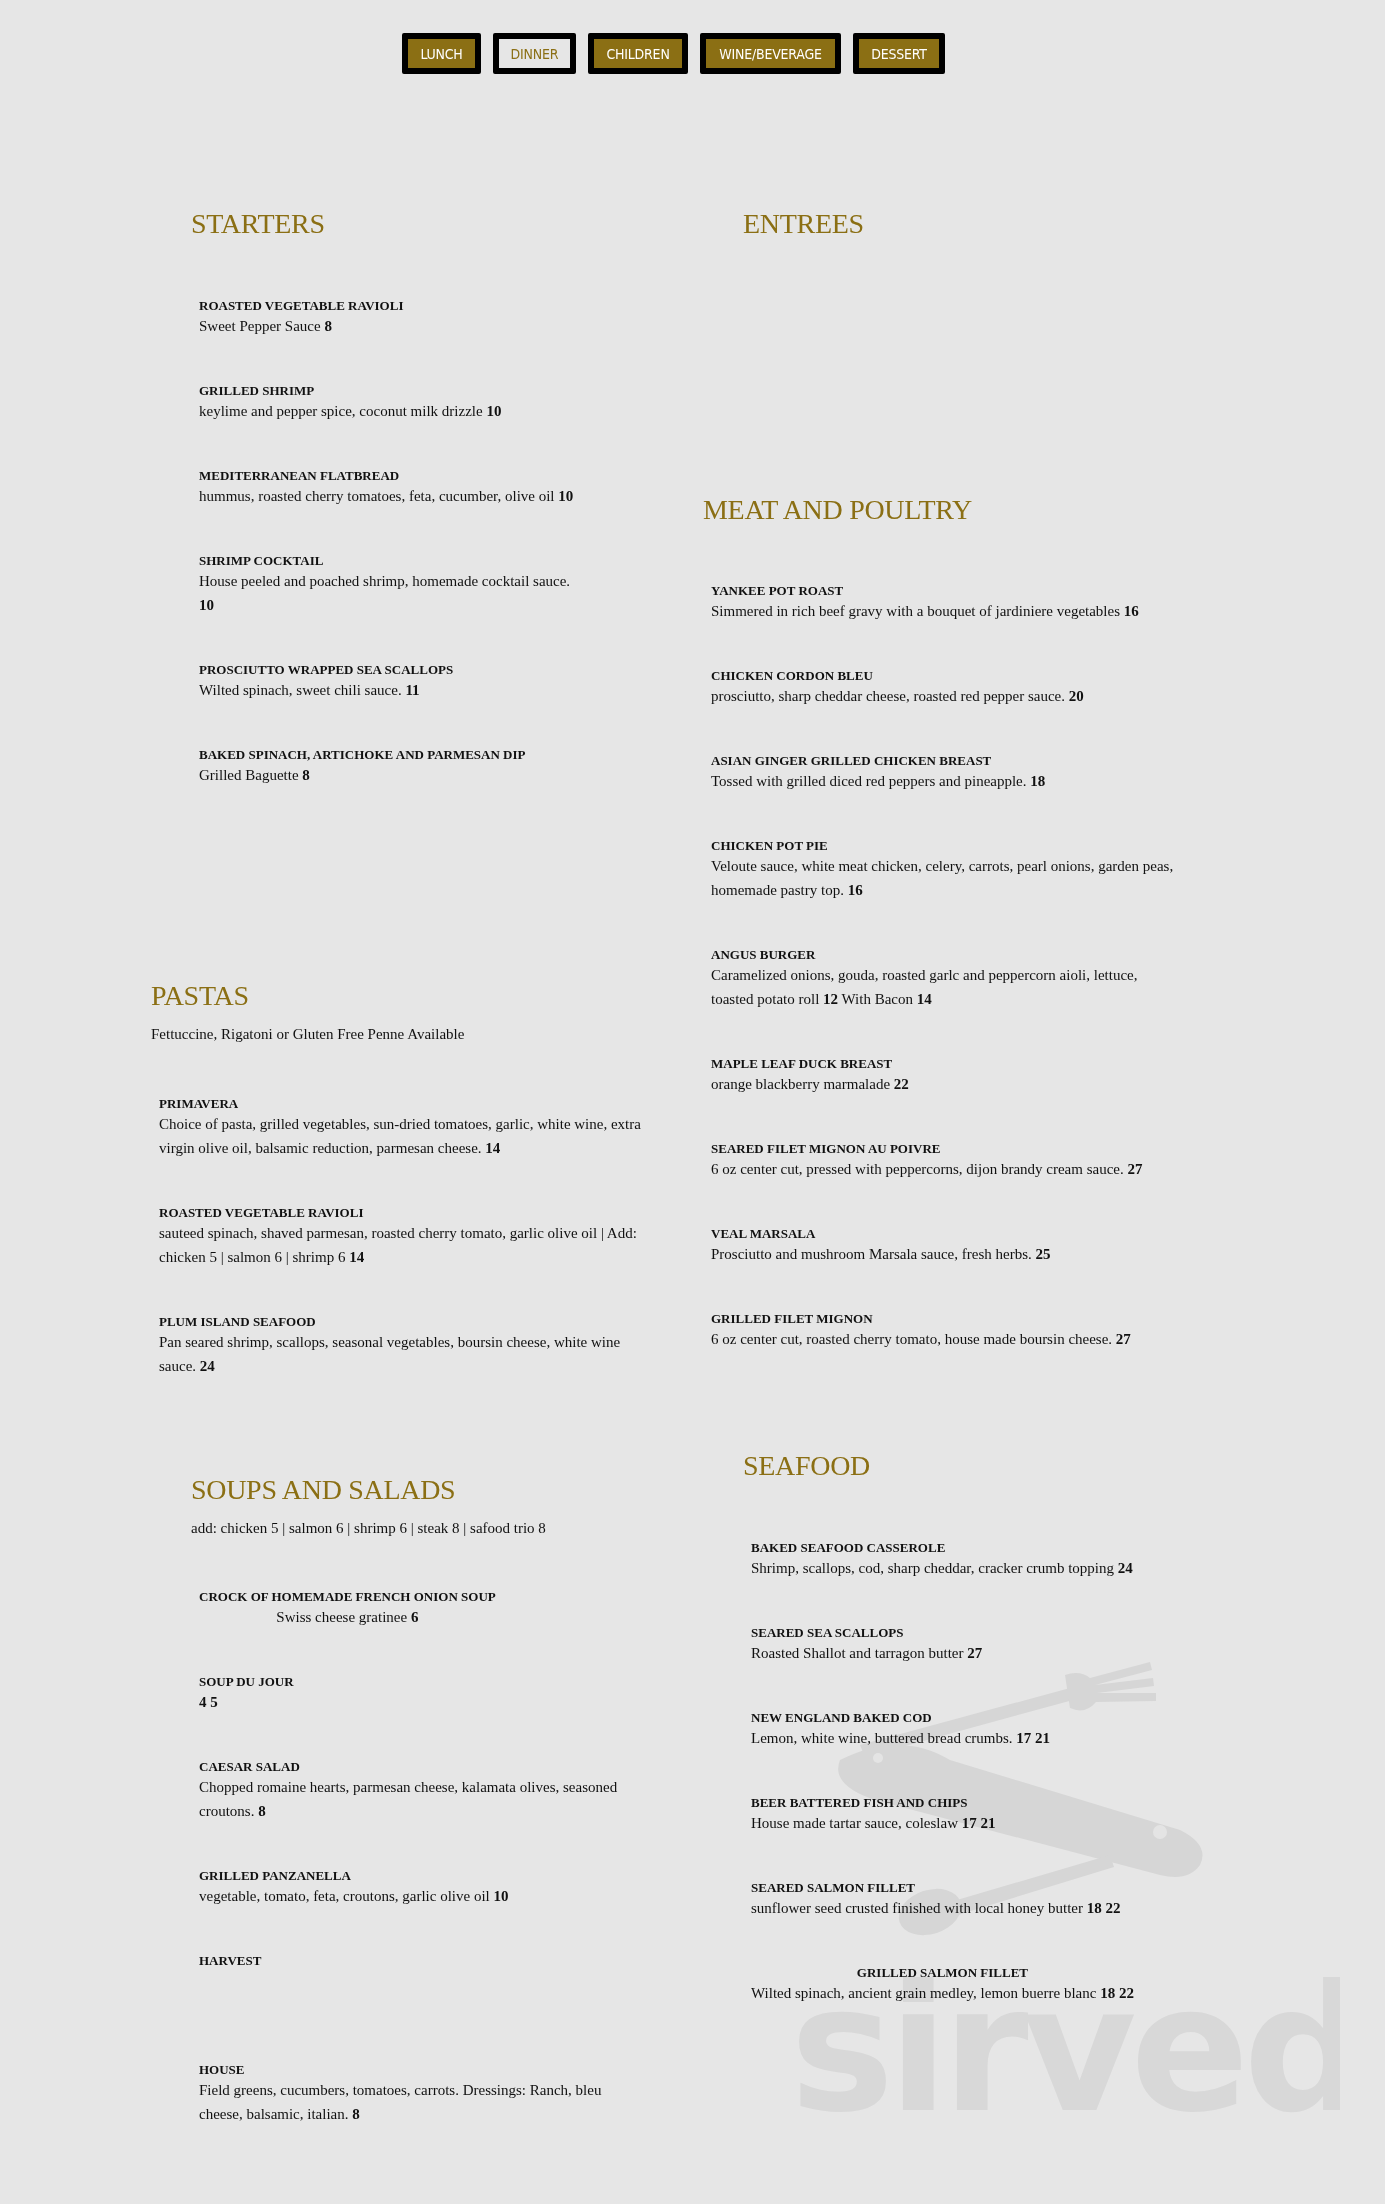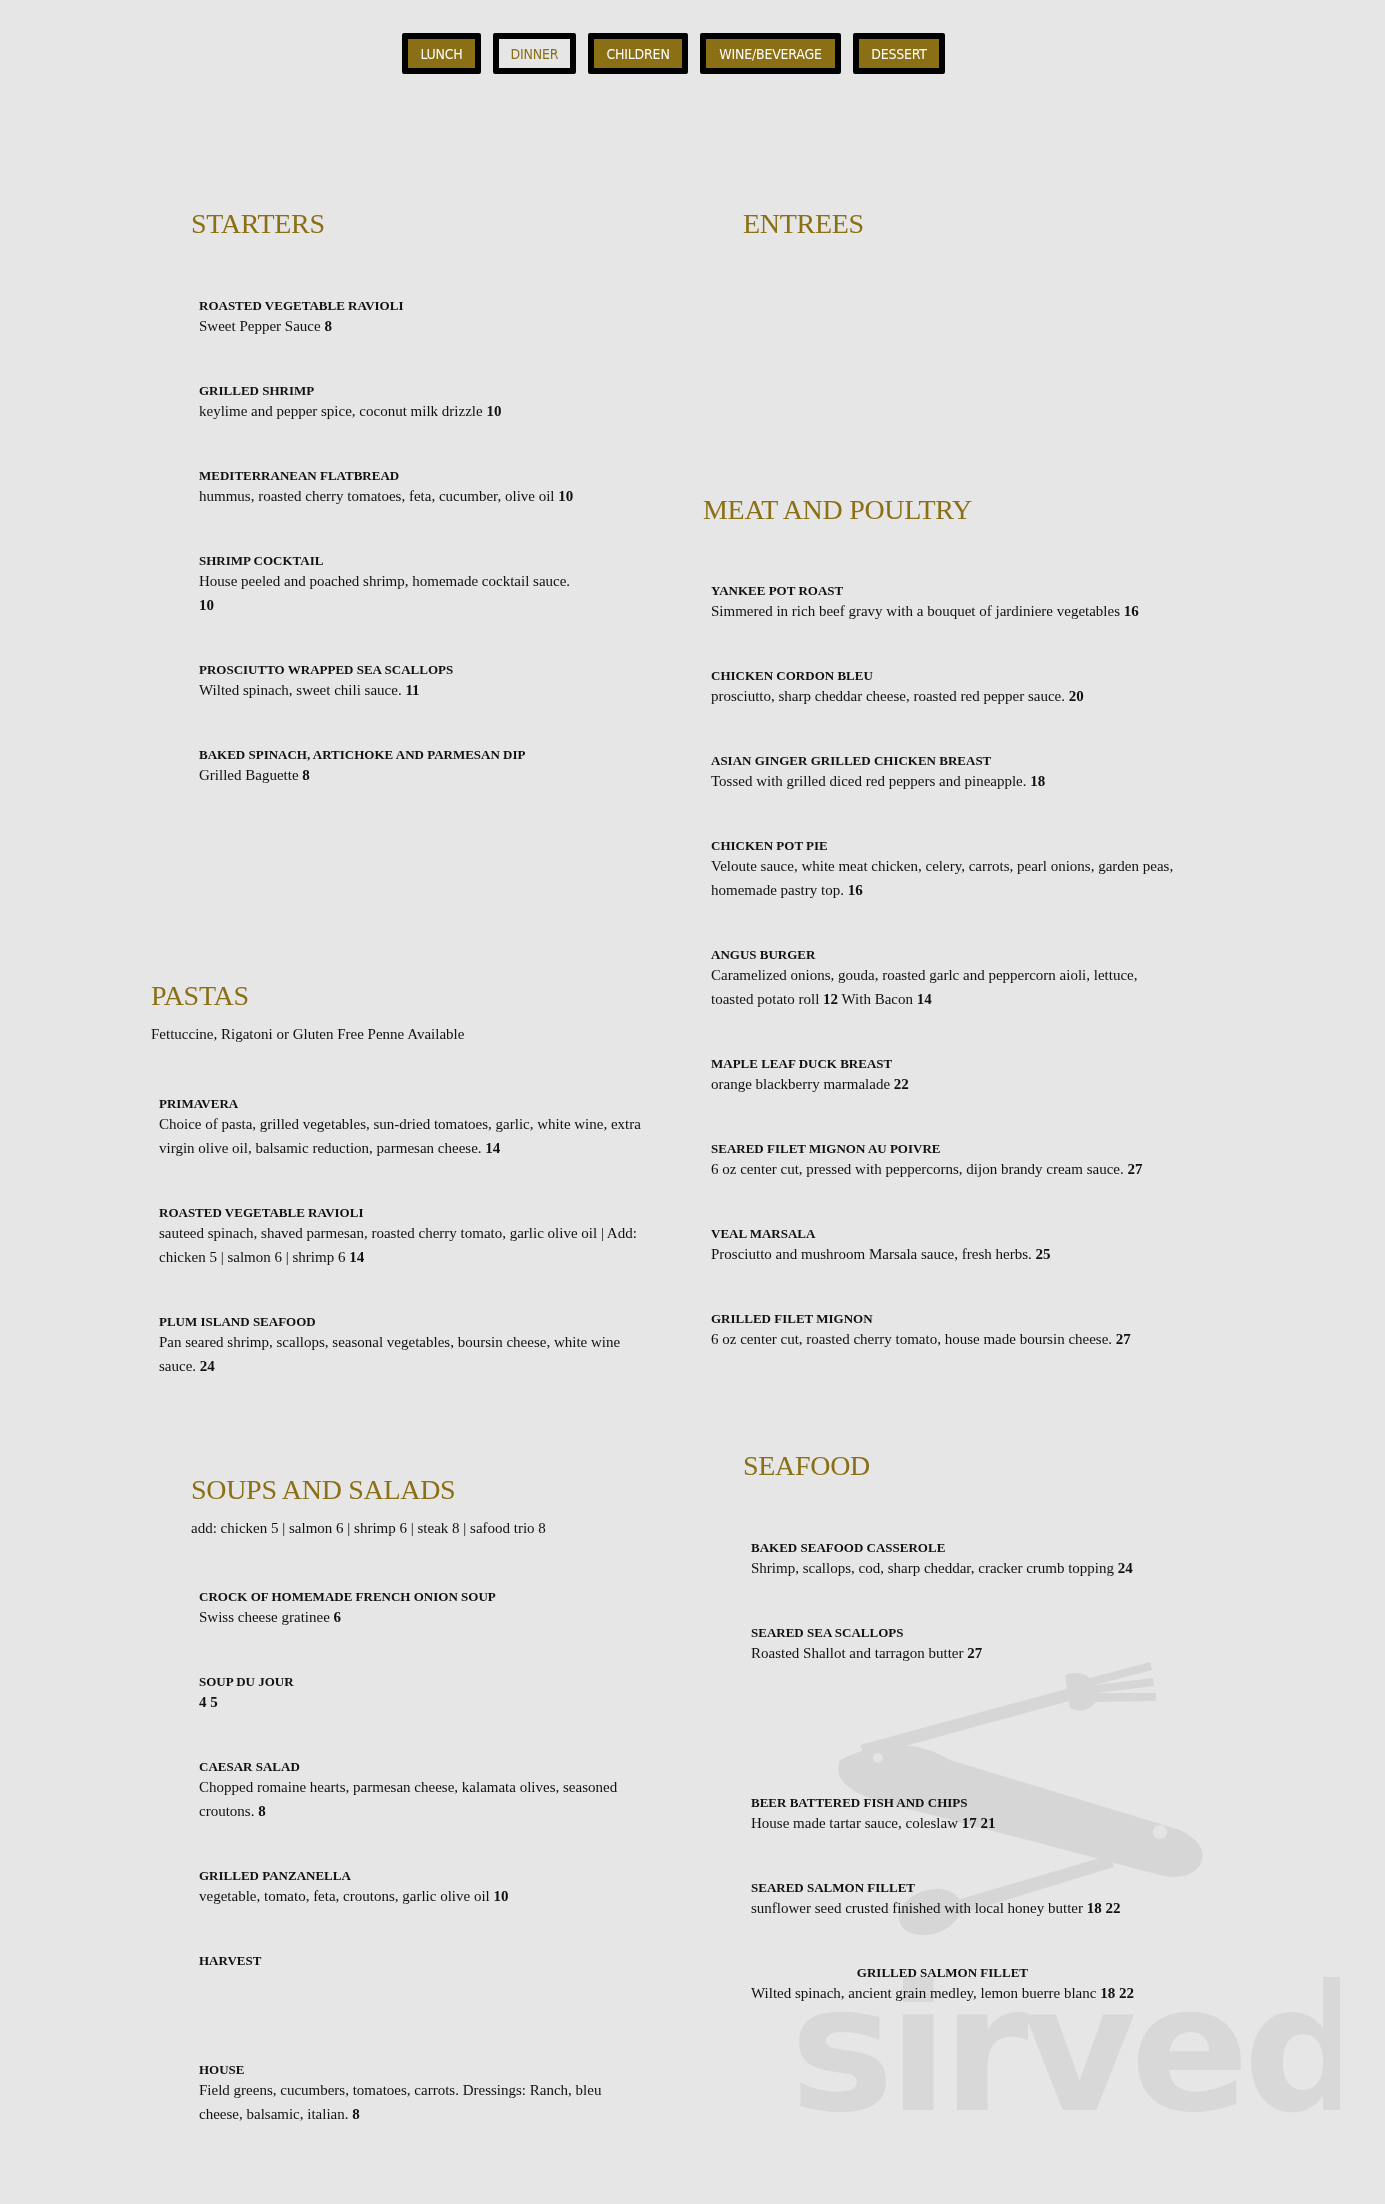--- a/index.html
+++ b/index.html
@@ -146,21 +146,21 @@
   </div>
   <div class="item" style="top:333px;width:500px;">
     <div class="item-name">PLUM ISLAND SEAFOOD</div>
     <div class="item-desc"><span>Pan seared shrimp, scallops, seasonal vegetables, boursin cheese, white wine sauce.</span> <span class="price">24</span></div>
   </div>
 </div>
 
 <div class="section" style="left:191px;top:1474px;width:420px;height:660px;">
   <h2 class="sec-title">SOUPS AND SALADS</h2>
   <p class="sec-note" style="margin-top:10px;">add: chicken 5 | salmon 6 | shrimp 6 | steak 8 | safood trio 8</p>
-  <div class="item" style="top:114px;">
+  <div class="item" style="top:114px;text-align:center;">
     <div class="item-name">CROCK OF HOMEMADE FRENCH ONION SOUP</div>
     <div class="item-desc"><span>Swiss cheese gratinee</span> <span class="price">6</span></div>
   </div>
   <div class="item" style="top:199px;">
     <div class="item-name">SOUP DU JOUR</div>
     <div class="item-desc"><span class="price">4 5</span></div>
   </div>
   <div class="item" style="top:284px;width:420px;">
     <div class="item-name">CAESAR SALAD</div>
     <div class="item-desc"><span>Chopped romaine hearts, parmesan cheese, kalamata olives, seasoned croutons.</span> <span class="price">8</span></div>
@@ -181,20 +181,24 @@
 <div class="section" style="left:743px;top:1450px;width:460px;height:560px;">
   <h2 class="sec-title">SEAFOOD</h2>
   <div class="item" style="top:89px;">
     <div class="item-name">BAKED SEAFOOD CASSEROLE</div>
     <div class="item-desc"><span>Shrimp, scallops, cod, sharp cheddar, cracker crumb topping</span> <span class="price">24</span></div>
   </div>
   <div class="item" style="top:174px;">
     <div class="item-name">SEARED SEA SCALLOPS</div>
     <div class="item-desc"><span>Roasted Shallot and tarragon butter</span> <span class="price">27</span></div>
   </div>
+  <div class="item" style="top:259px;">
+    <div class="item-name">NEW ENGLAND BAKED COD</div>
+    <div class="item-desc"><span>Lemon, white wine, buttered bread crumbs.</span> <span class="price">17 21</span></div>
+  </div>
   <div class="item" style="top:344px;">
     <div class="item-name">BEER BATTERED FISH AND CHIPS</div>
     <div class="item-desc"><span>House made tartar sauce, coleslaw</span> <span class="price">17 21</span></div>
   </div>
   <div class="item" style="top:429px;">
     <div class="item-name">SEARED SALMON FILLET</div>
     <div class="item-desc"><span>sunflower seed crusted finished with local honey butter</span> <span class="price">18 22</span></div>
   </div>
   <div class="item" style="top:514px;text-align:center;">
     <div class="item-name">GRILLED SALMON FILLET</div>

